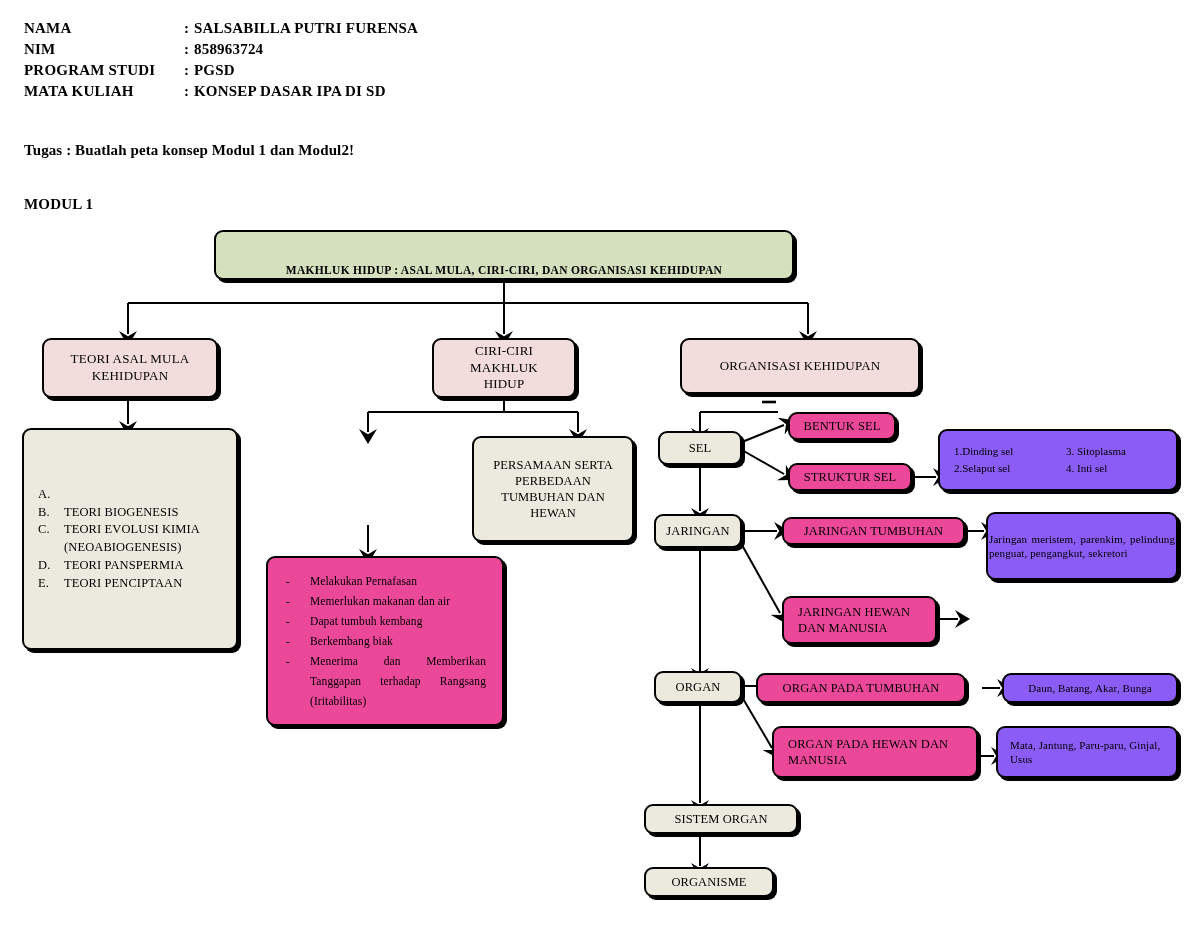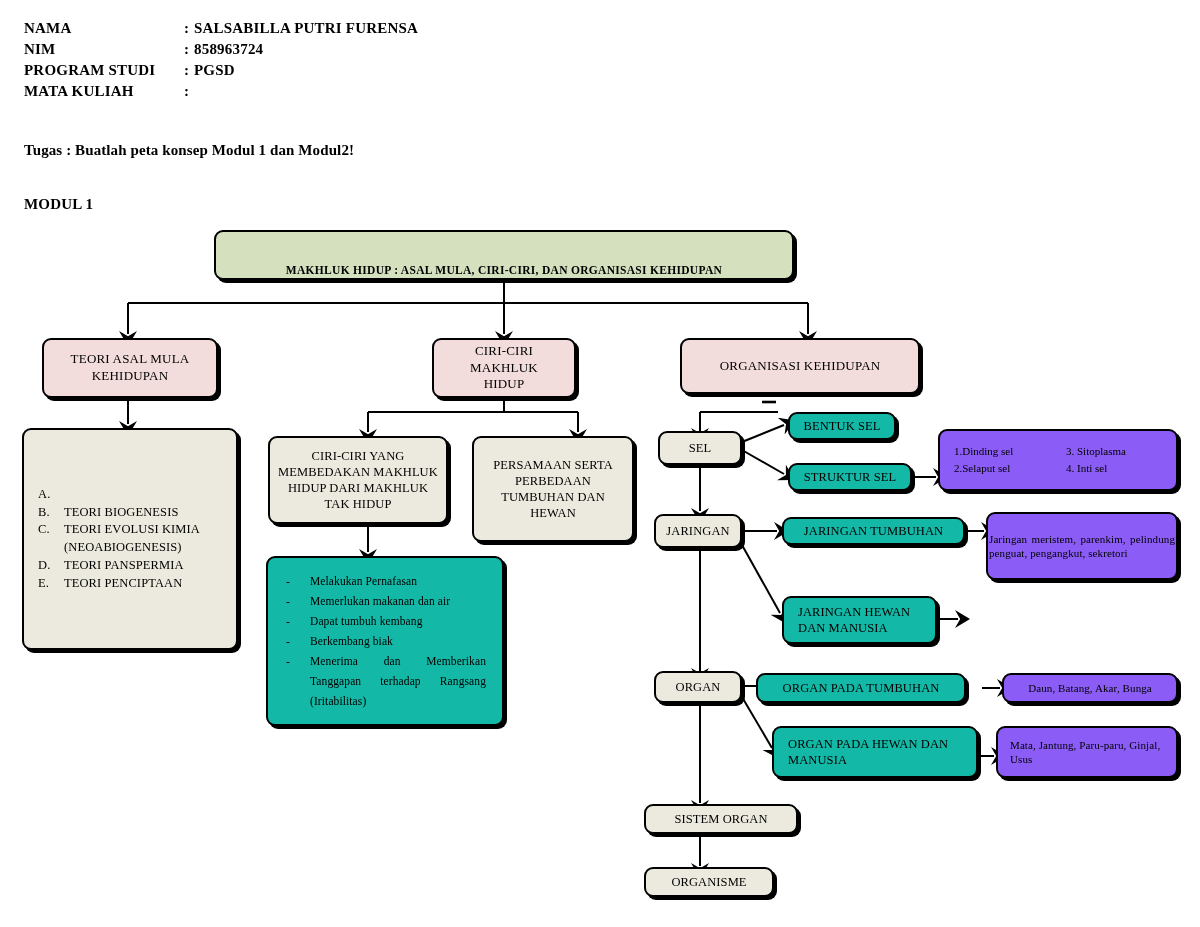--- a/index.html
+++ b/index.html
@@ -21,21 +21,21 @@
 
   .node{position:absolute;box-sizing:border-box;border:2.5px solid #000;border-radius:9px;
         box-shadow:3px 3px 0 0 #000;display:flex;align-items:center;justify-content:center;
         text-align:center;line-height:1.28;background:#fff;z-index:2;}
   .node .t{display:block;width:100%;padding:0 6px;}
 
   
   .f-green{background:#d4e0be;align-items:flex-end;}
   .f-pink{background:#f2dcdc;}
   .f-beige{background:#eceade;}
-  .f-purple{background:#14b8a6;}
+  .f-purple{background:#ec4899;}
   .f-orange{background:#8b5cf6;}
 
   
   .s-title{font-size:11.5px;font-weight:bold;letter-spacing:.3px;}
   .s-lvl1{font-size:13px;letter-spacing:.2px;}
   .s-body{font-size:12.5px;letter-spacing:.1px;}
   .s-small{font-size:11px;letter-spacing:.1px;}
 
   .align-left{justify-content:flex-start;text-align:left;}
   .align-left .t{padding-left:14px;}
@@ -77,20 +77,21 @@
     <span class="hdr-val">858963724</span>
   </div>
   <div class="hdr-row">
     <span class="hdr-label">PROGRAM STUDI</span>
     <span class="hdr-sep">:</span>
     <span class="hdr-val">PGSD</span>
   </div>
   <div class="hdr-row">
     <span class="hdr-label">MATA KULIAH</span>
     <span class="hdr-sep">:</span>
+    <span class="hdr-val">KONSEP DASAR IPA DI SD</span>
   </div>
 </div>
 <div id="tugas">Tugas : Buatlah peta konsep Modul 1 dan Modul2!</div>
 <div id="modul">MODUL 1</div>
 
 <div id="canvas">
 
   <svg id="wires" viewBox="0 0 1200 927">
     <defs>
       <marker id="ah" markerWidth="9" markerHeight="9" refX="1.5" refY="4.5" orient="auto" markerUnits="strokeWidth">
@@ -181,23 +182,20 @@
     </span>
   </div>
 
   <div class="node f-pink s-lvl1" style="left:432px;top:338px;width:144px;height:60px;">
     <span class="t">
       <span>CIRI-CIRI MAKHLUK</span><br>
       <span>HIDUP</span>
     </span>
   </div>
 
-  <div class="node f-beige s-body" style="left:268px;top:436px;width:180px;height:88px;">
-    <span class="t">CIRI-CIRI YANG MEMBEDAKAN MAKHLUK HIDUP DARI MAKHLUK TAK HIDUP</span>
-  </div>
 
   <div class="node f-beige s-body" style="left:472px;top:436px;width:162px;height:106px;">
     <span class="t">PERSAMAAN SERTA PERBEDAAN TUMBUHAN DAN HEWAN</span>
   </div>
 
   <div class="node f-purple" style="left:266px;top:556px;width:238px;height:170px;">
     <span class="dashlist">
       <span class="li">
         <span class="mk">-</span>
         <span class="tx">Melakukan Pernafasan</span>

